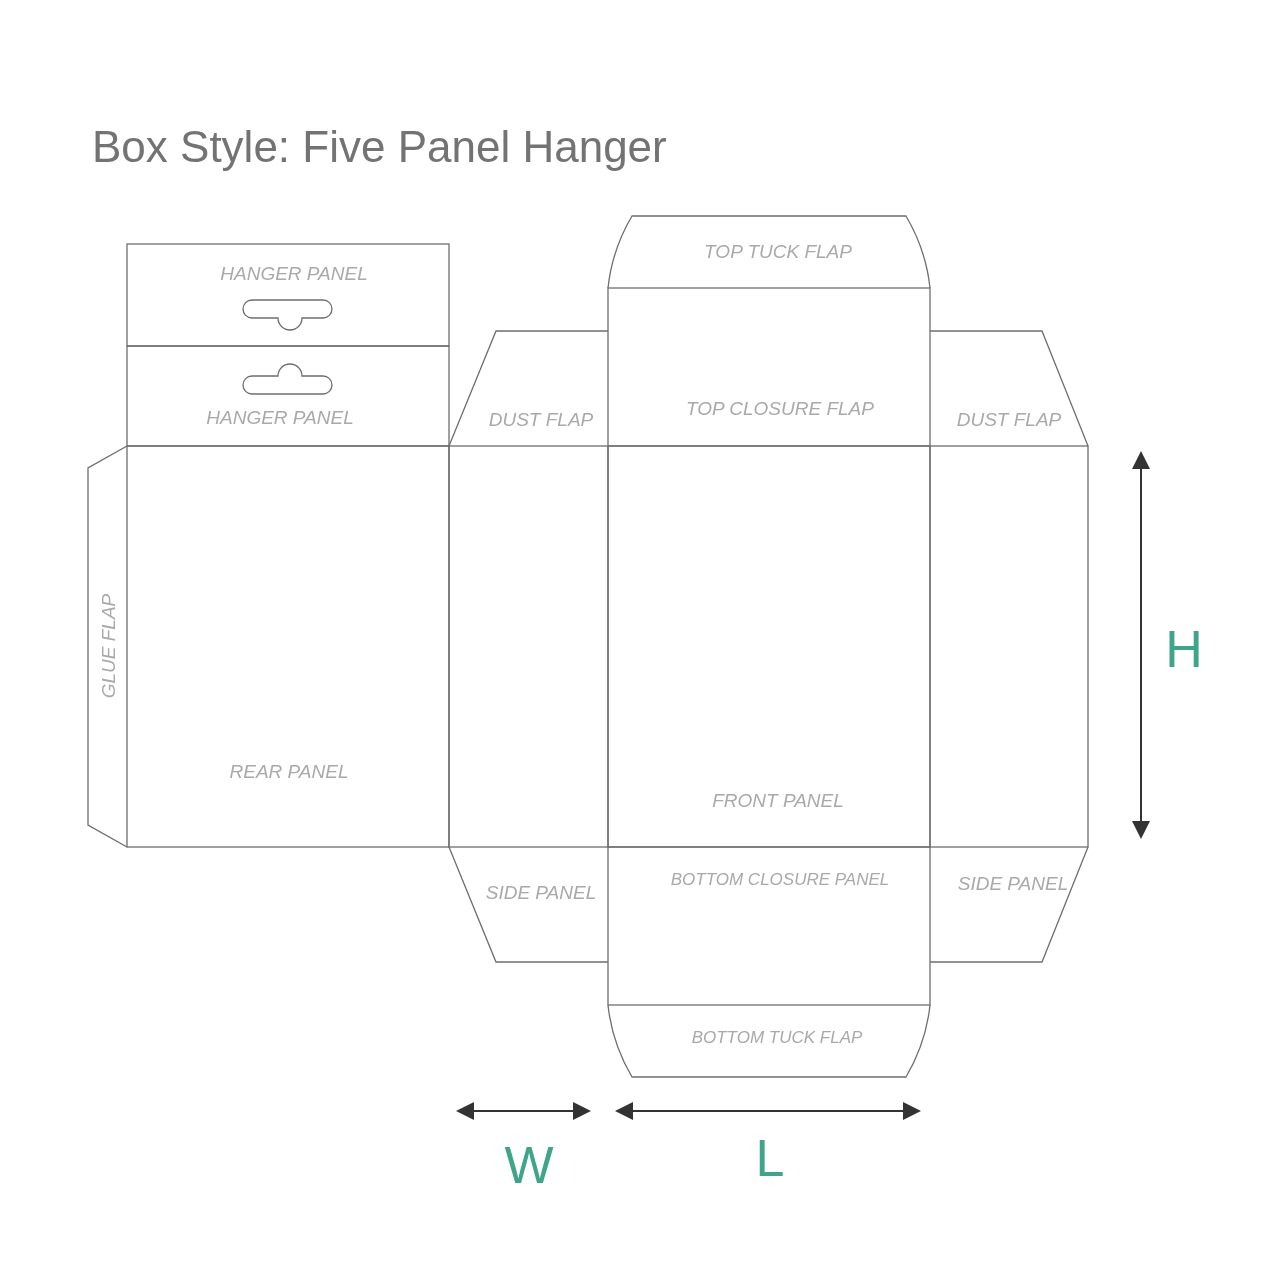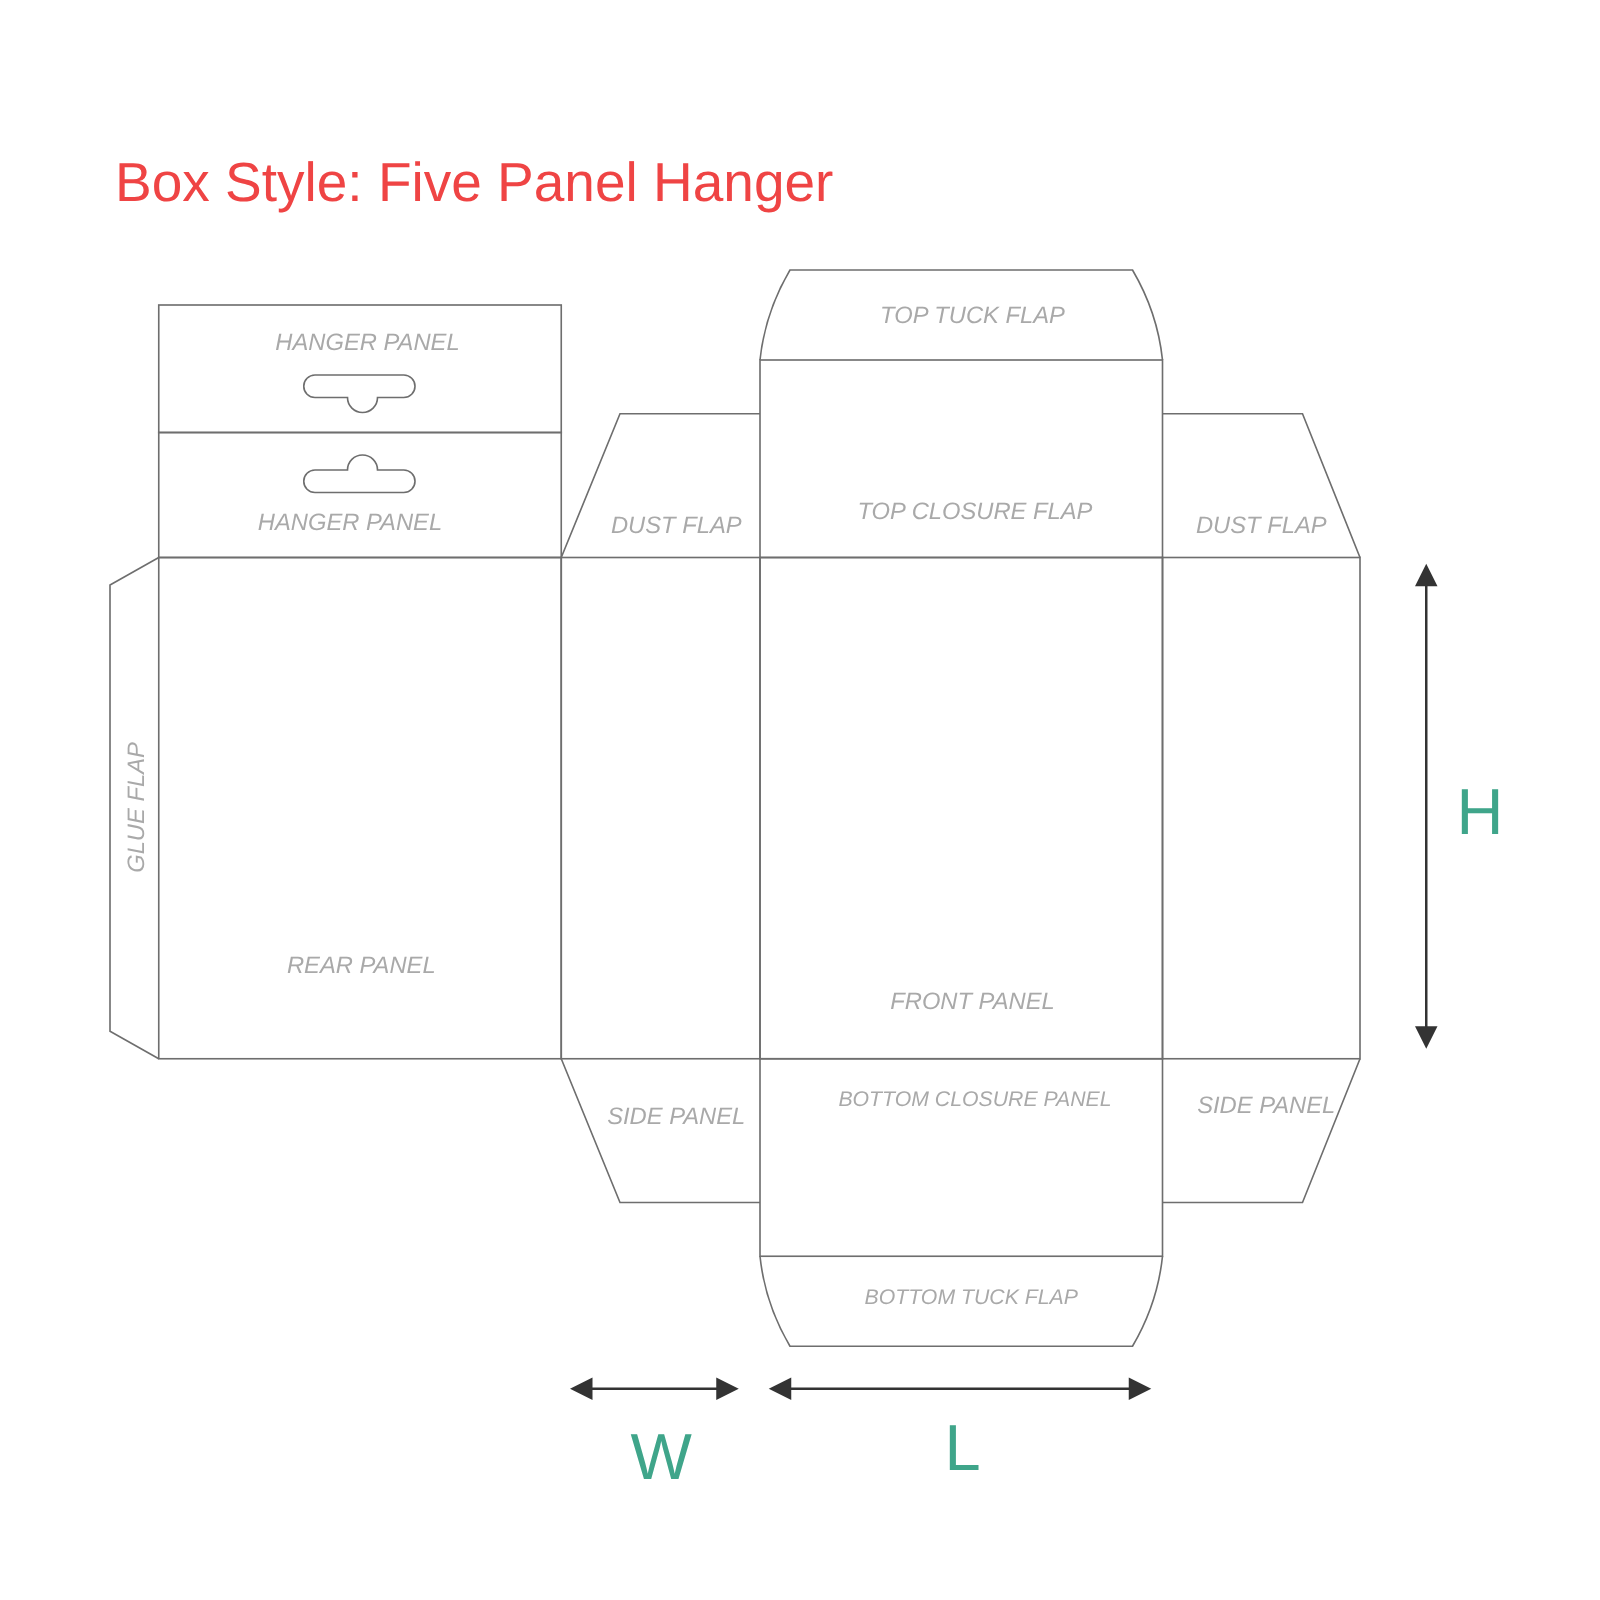--- a/index.html
+++ b/index.html
@@ -1,17 +1,17 @@
 <!DOCTYPE html>
 <html><head>
   <meta charset="utf-8">
   <style>
     html, body { margin: 0; padding: 0; background: #ffffff; }
     body { width: 1280px; height: 1280px; position: relative; overflow: hidden; font-family: "Liberation Sans", sans-serif; }
-    .title { position: absolute; left: 92px; top: 122px; font-size: 44px; color: #ef4444; font-family: "Liberation Sans", sans-serif; white-space: nowrap; }
+    .title { position: absolute; left: 92px; top: 122px; font-size: 44px; color: #737373; font-family: "Liberation Sans", sans-serif; white-space: nowrap; }
     svg { position: absolute; left: 0; top: 0; }
     .cut { fill: none; stroke: #6e6e6e; stroke-width: 1.3; }
     .lbl { fill: #a9a9a9; font-family: "Liberation Sans", sans-serif; font-style: italic; font-size: 19px; }
     .dim { fill: #3fa58a; font-family: "Liberation Sans", sans-serif; font-size: 52px; }
     .arrow { stroke: #333333; stroke-width: 2; }
     .arrowhead { fill: #333333; }
   </style>
 </head>
 <body>
 

